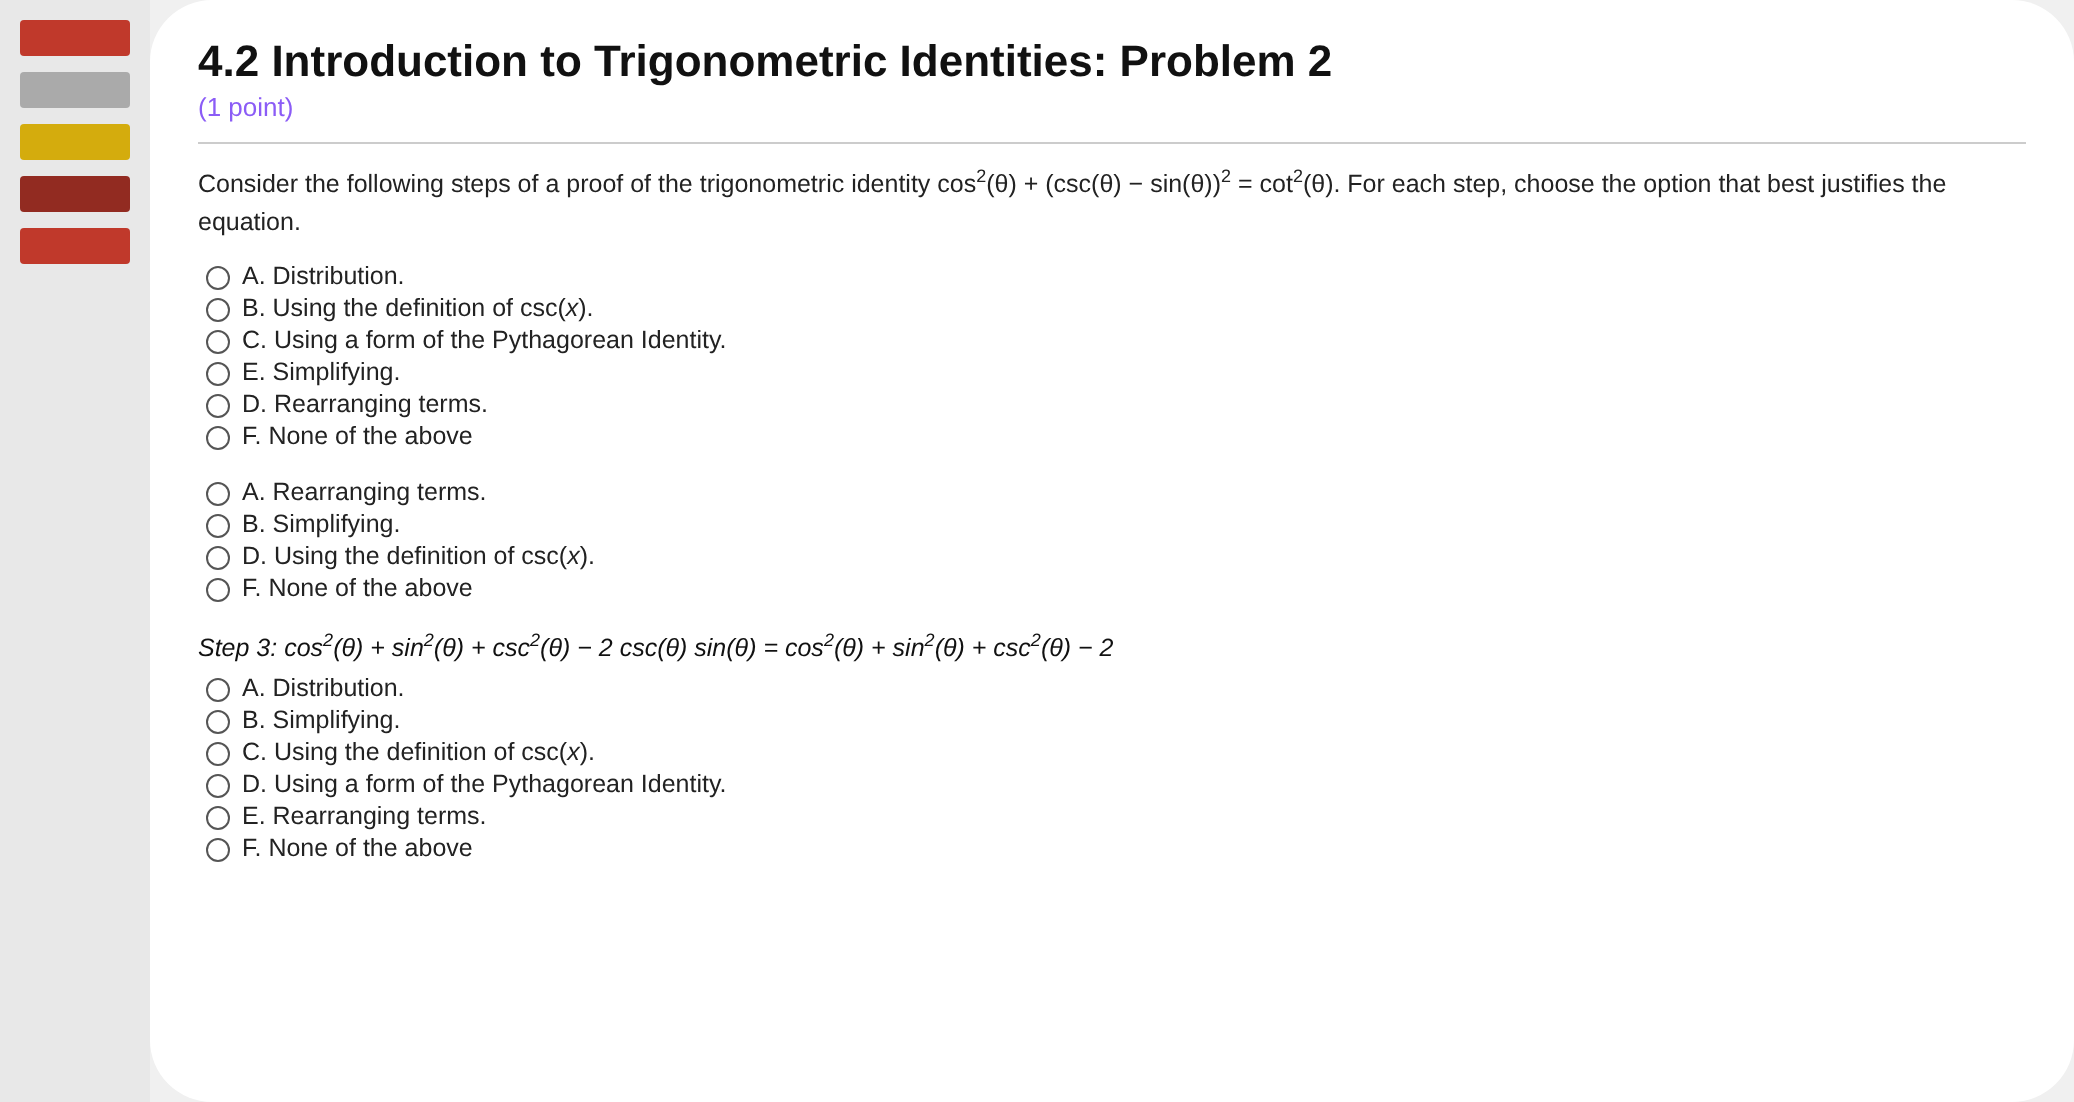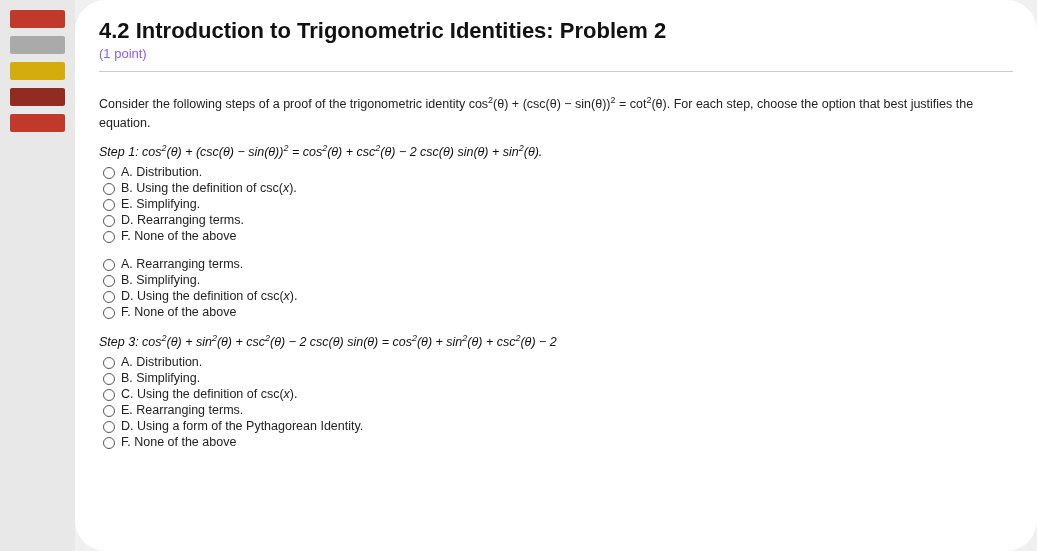--- a/index.html
+++ b/index.html
@@ -48,21 +48,21 @@
       font-size: 13px;
       color: #8b5cf6;
       margin-bottom: 10px;
     }
     .problem-description {
       font-size: 12.5px;
       color: #222;
       margin-bottom: 10px;
       line-height: 1.5;
       border-top: 1px solid #ccc;
-      padding-top: 22px;
+      padding-top: 10px;
     }
     .step-block {
       margin-bottom: 14px;
     }
     .step-equation {
       font-size: 12.5px;
       color: #111;
       margin-bottom: 6px;
       font-style: italic;
     }
@@ -104,26 +104,24 @@
 
 <div class="main-content">
   <div class="page-title">4.2 Introduction to Trigonometric Identities: Problem 2</div>
   <div class="point-label">(1 point)</div>
 
   <div class="problem-description">
     Consider the following steps of a proof of the trigonometric identity cos<sup>2</sup>(θ) + (csc(θ) − sin(θ))<sup>2</sup> = cot<sup>2</sup>(θ). For each step, choose the option that best justifies the equation.
   </div>
 
   <div class="step-block">
-    <div class="step-equation">
-      Step 1: cos<sup>2</sup>(θ) + (csc(θ) − sin(θ))<sup>2</sup> = cos<sup>2</sup>(θ) + csc<sup>2</sup>(θ) − 2 csc(θ) sin(θ) + sin<sup>2</sup>(θ).
-    </div>
     <ul class="options-list">
       <li><span class="radio-circle"></span>A. Distribution.</li>
       <li><span class="radio-circle"></span>B. Using the definition of csc(<span class="math">x</span>).</li>
+      <li><span class="radio-circle"></span>C. Using a form of the Pythagorean Identity.</li>
       <li><span class="radio-circle"></span>E. Simplifying.</li>
       <li><span class="radio-circle"></span>D. Rearranging terms.</li>
       <li><span class="radio-circle"></span>F. None of the above</li>
     </ul>
   </div>
 
   <div class="step-block">
     <ul class="options-list">
       <li><span class="radio-circle"></span>A. Rearranging terms.</li>
       <li><span class="radio-circle"></span>B. Simplifying.</li>
@@ -133,18 +131,18 @@
   </div>
 
   <div class="step-block">
     <div class="step-equation">
       Step 3: cos<sup>2</sup>(θ) + sin<sup>2</sup>(θ) + csc<sup>2</sup>(θ) − 2 csc(θ) sin(θ) = cos<sup>2</sup>(θ) + sin<sup>2</sup>(θ) + csc<sup>2</sup>(θ) − 2
     </div>
     <ul class="options-list">
       <li><span class="radio-circle"></span>A. Distribution.</li>
       <li><span class="radio-circle"></span>B. Simplifying.</li>
       <li><span class="radio-circle"></span>C. Using the definition of csc(<span class="math">x</span>).</li>
+      <li><span class="radio-circle"></span>D. Using a form of the Pythagorean Identity.</li>
       <li><span class="radio-circle"></span>E. Rearranging terms.</li>
-      <li><span class="radio-circle"></span>D. Using a form of the Pythagorean Identity.</li>
       <li><span class="radio-circle"></span>F. None of the above</li>
     </ul>
   </div>
 </div>
 
 </body></html>

